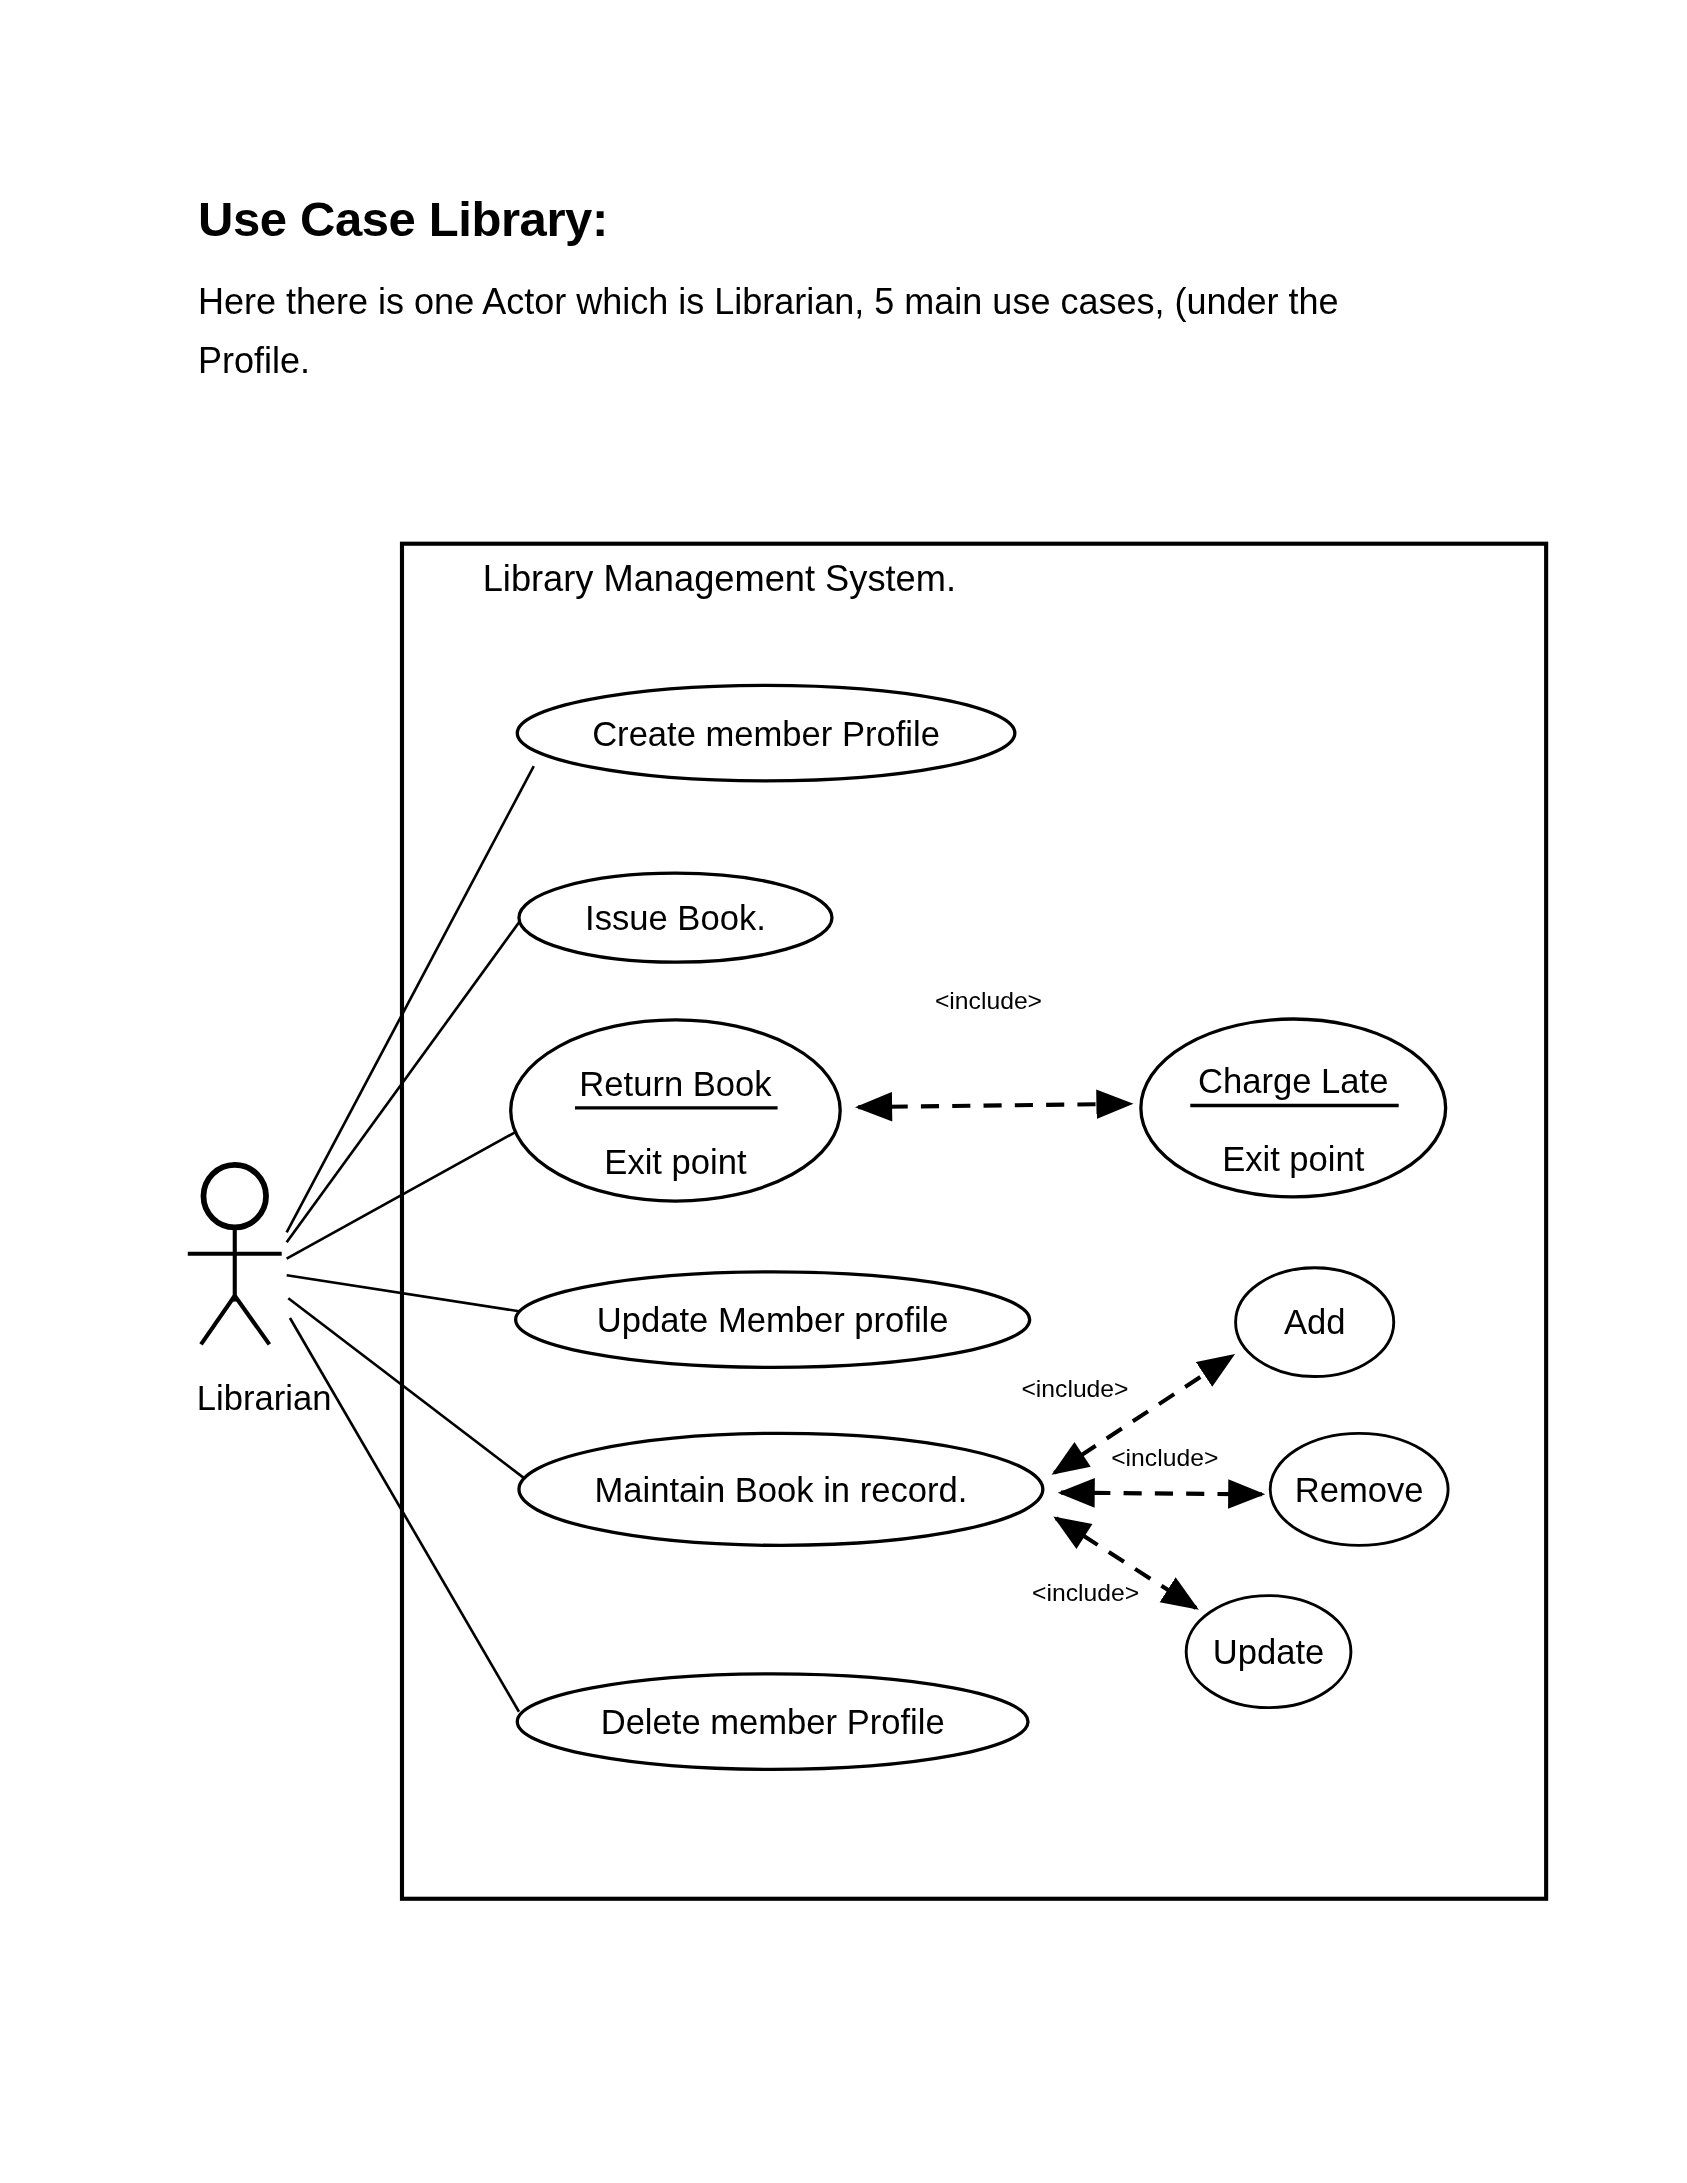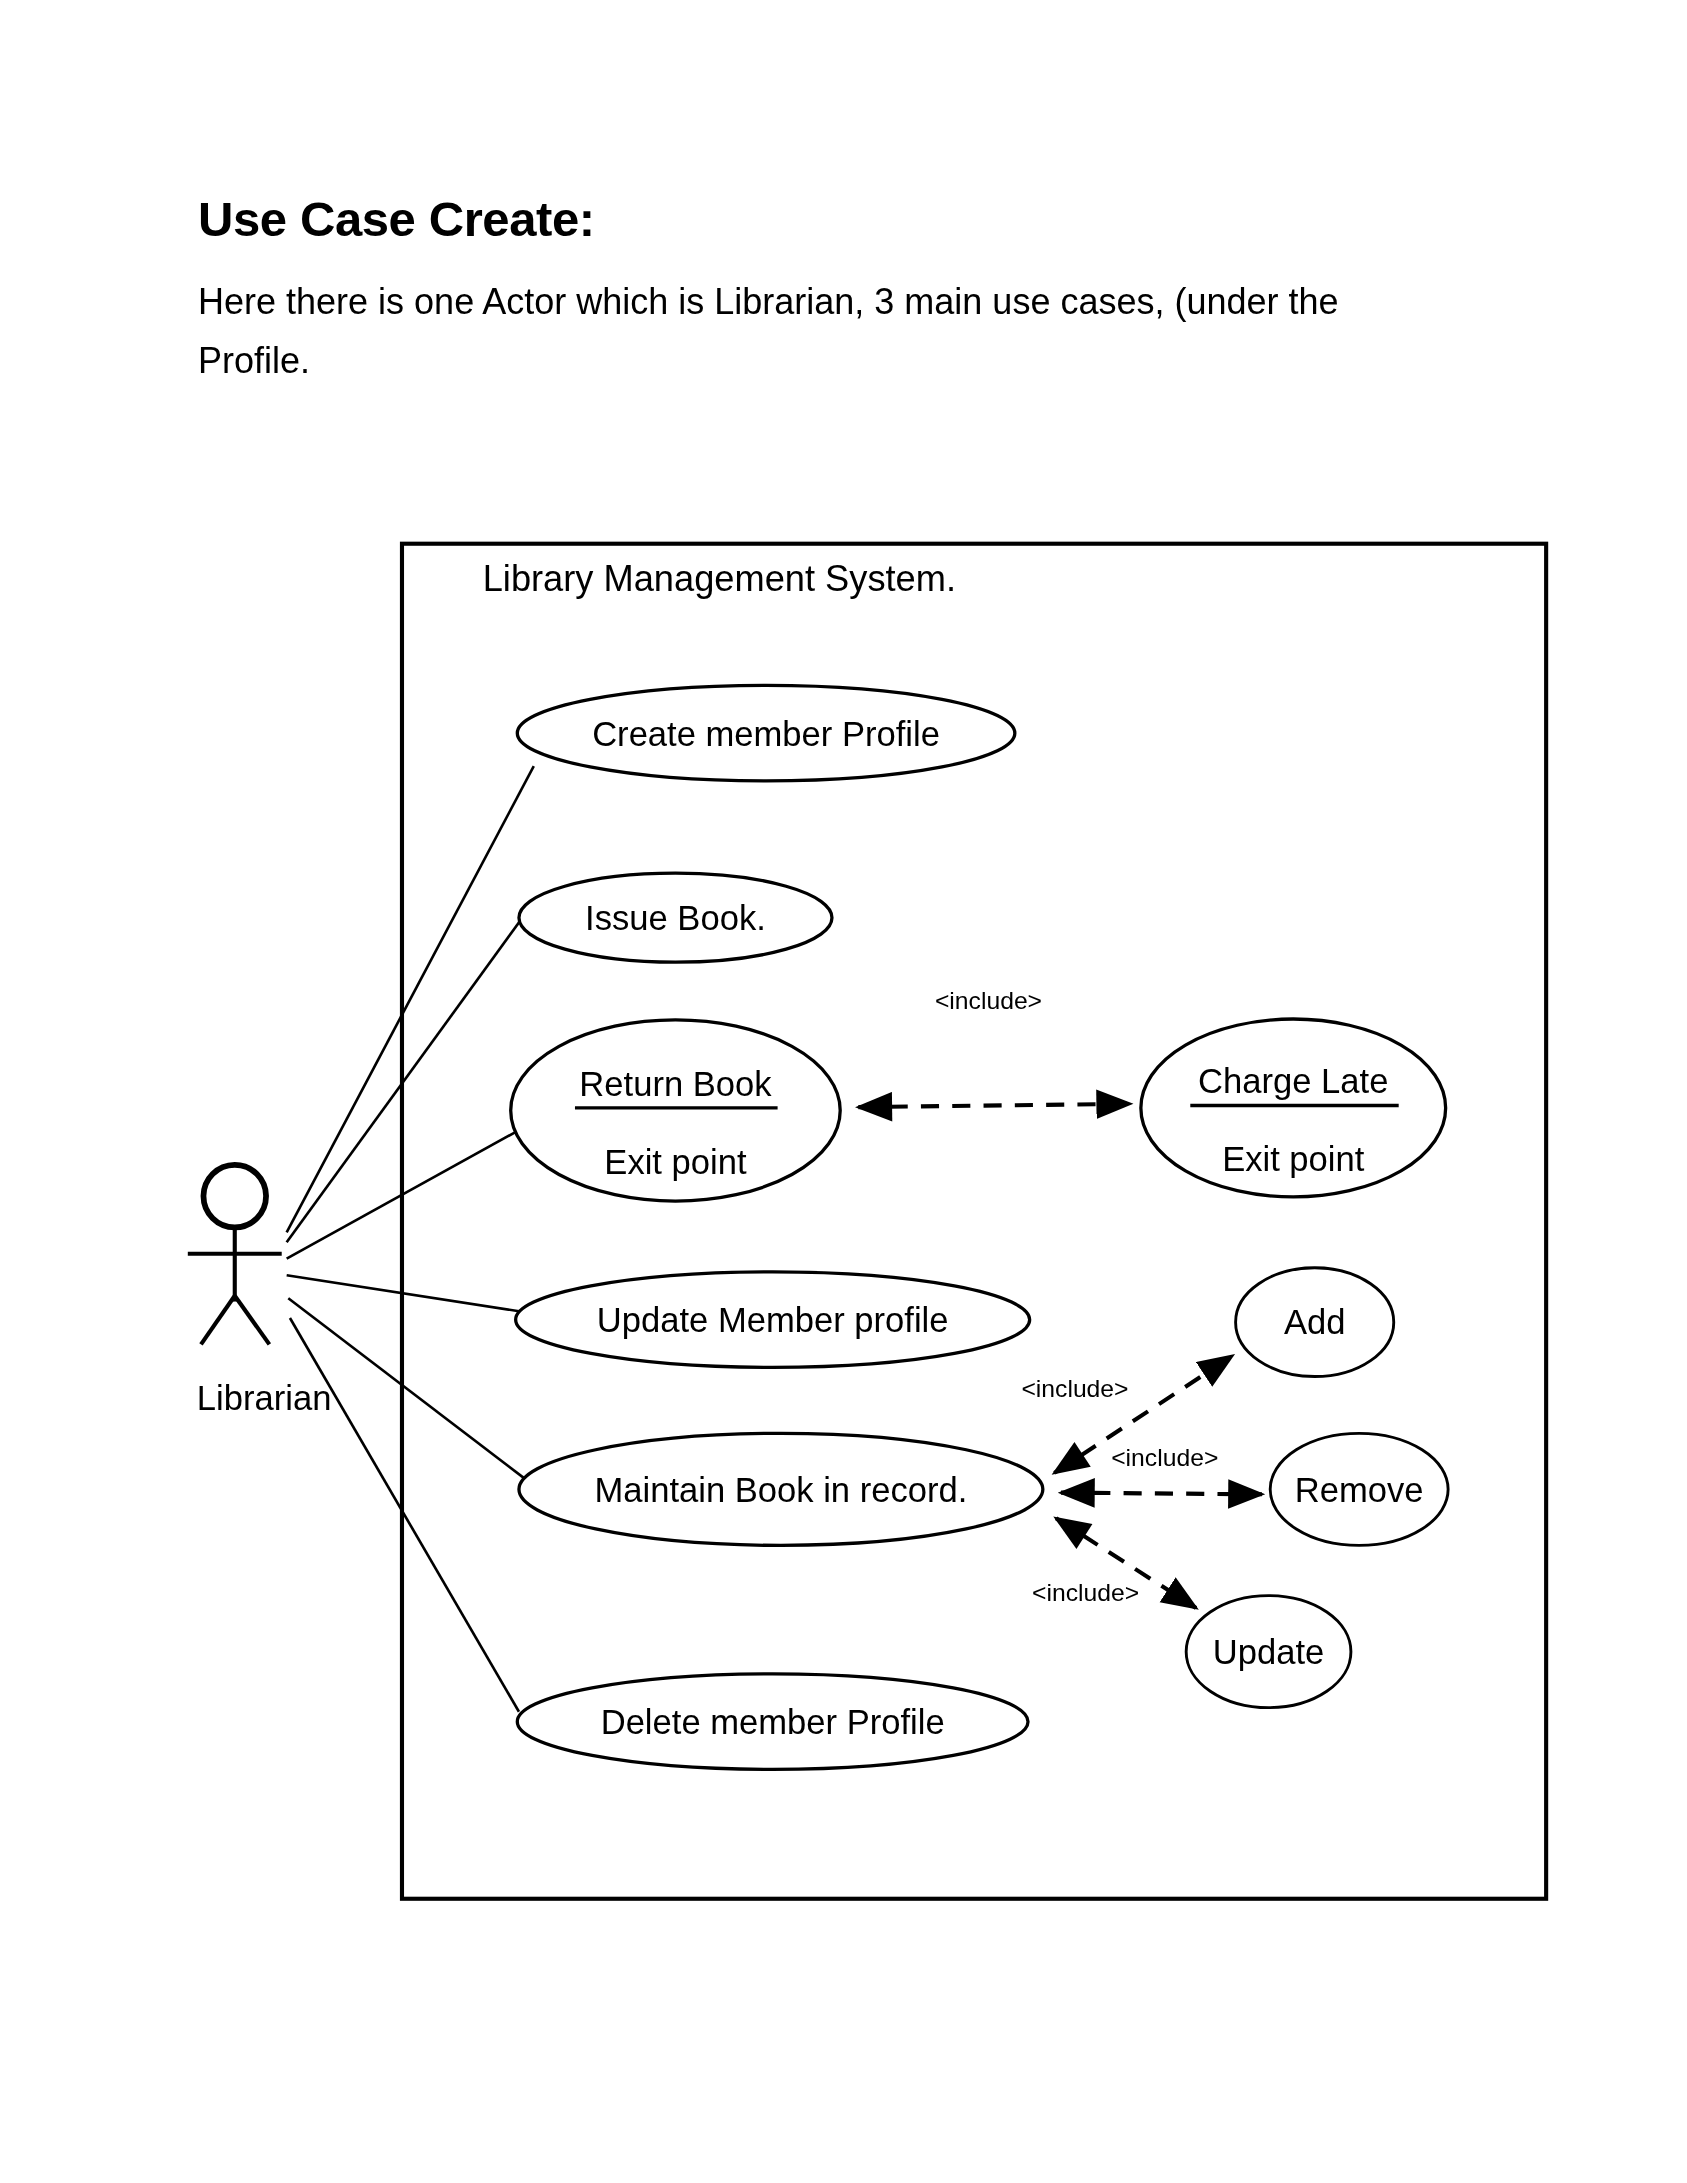--- a/index.html
+++ b/index.html
@@ -108,24 +108,24 @@
   .underline-rule {
     stroke: #000000;
     stroke-width: 4;
   }
 </style>
 </head>
 <body>
 
 <div id="page">
 
-  <div class="doc-title">Use Case Create:</div>
+  <div class="doc-title">Use Case Library:</div>
 
   <div class="doc-para">
-    <span>Here there is one Actor which is Librarian, 3 main use cases, (under the</span>
+    <span>Here there is one Actor which is Librarian, 5 main use cases, (under the</span>
     <span>Profile.</span>
   </div>
 
   <svg id="diagram" viewBox="0 0 2048 2650" xmlns="http://www.w3.org/2000/svg">
 
     <defs>
       <marker id="arrowFilled" markerWidth="10" markerHeight="10" refX="8.2" refY="3.6" orient="auto" markerUnits="strokeWidth">
         <path d="M0,0 L9,3.6 L0,7.2 z" fill="#000000"></path>
       </marker>
       <marker id="arrowFilledStart" markerWidth="10" markerHeight="10" refX="0.8" refY="3.6" orient="auto" markerUnits="strokeWidth">

